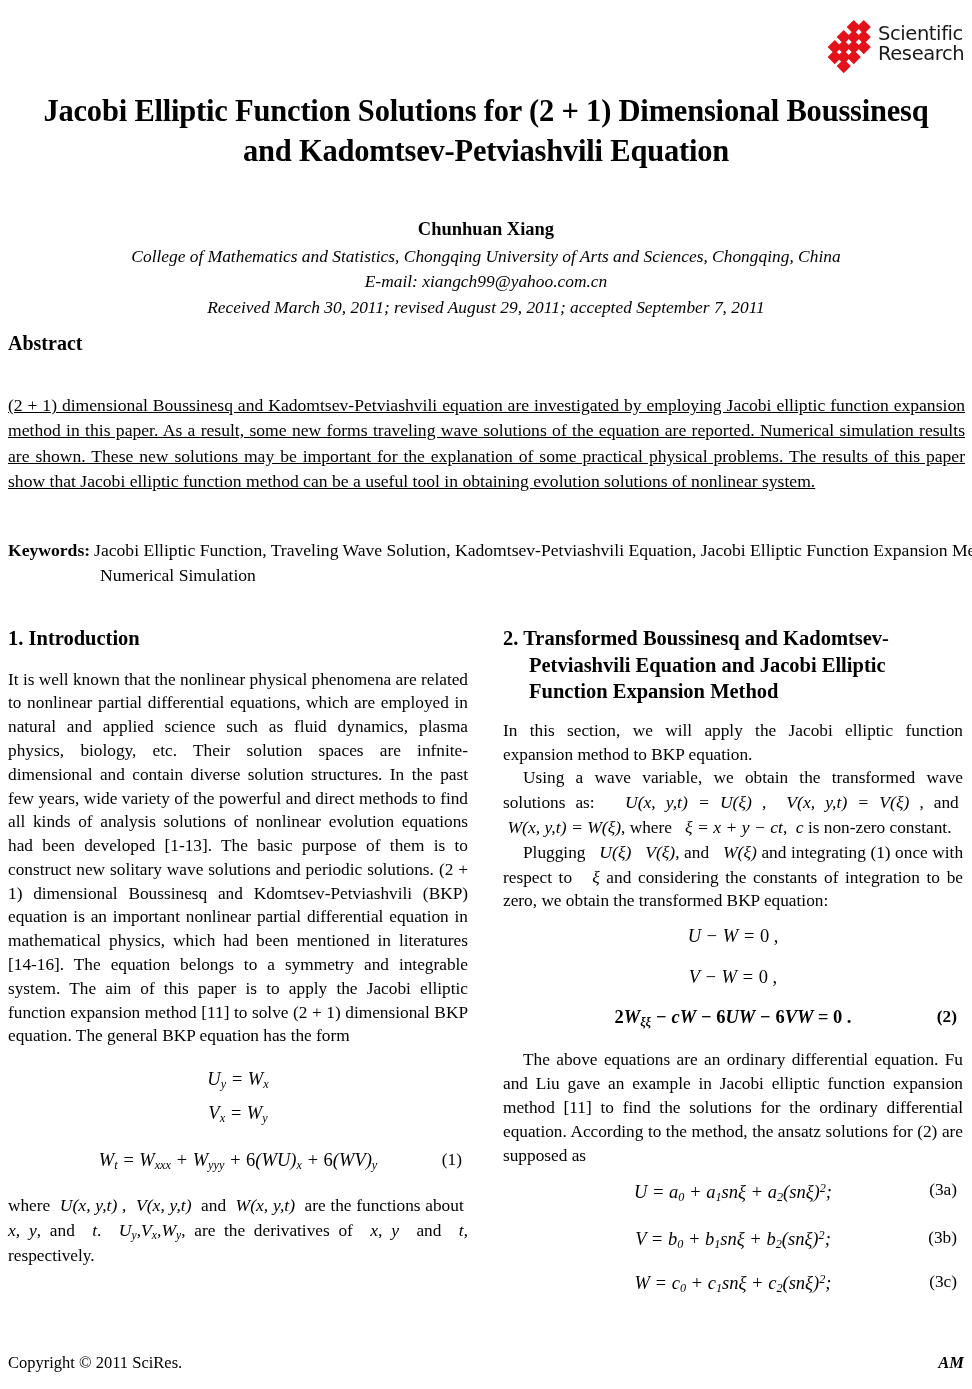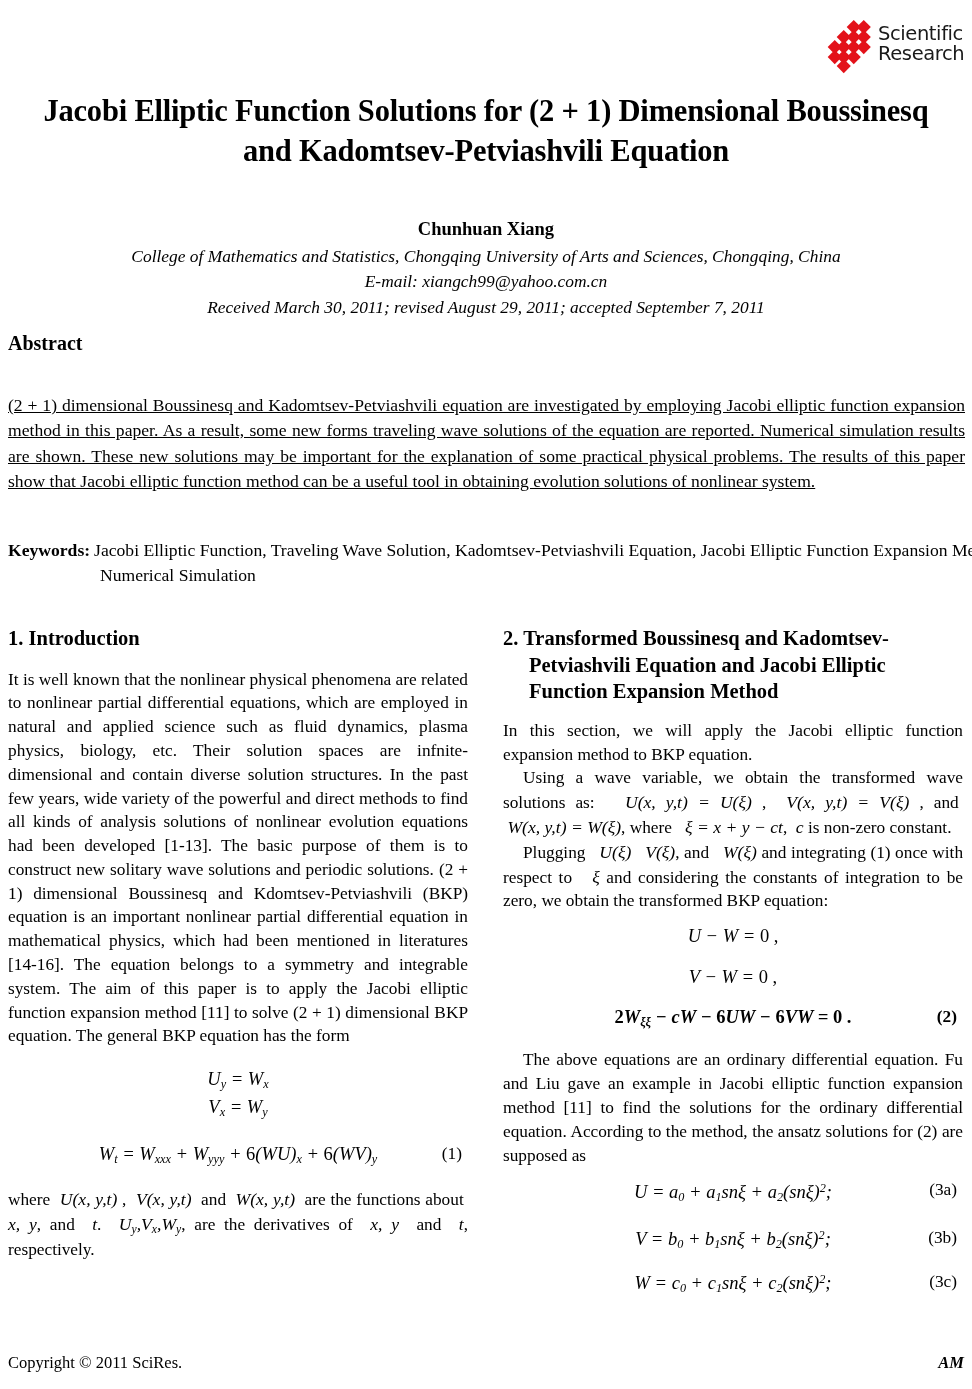--- a/index.html
+++ b/index.html
@@ -271,21 +271,21 @@
     <span class="kw-label">Keywords:</span><span>Jacobi Elliptic Function, Traveling Wave Solution, Kadomtsev-Petviashvili Equation, Jacobi Elliptic Function Expansion Method, Numerical Simulation</span>
   </div>
 
   <div class="col col-left">
 
     <h2 class="sect">1.   Introduction</h2>
 
     <p class="body">It is well known that the nonlinear physical phenomena are related to nonlinear partial differential equations, which are employed in natural and applied science such as fluid dynamics, plasma physics, biology, etc. Their solution spaces are infnite-dimensional and contain diverse solution structures. In the past few years, wide variety of the powerful and direct methods to find all kinds of analysis solutions of nonlinear evolution equations had been developed [1-13]. The basic purpose of them is to construct new solitary wave solutions and periodic solutions. (2 + 1) dimensional Boussinesq and Kdomtsev-Petviashvili (BKP) equation is an important nonlinear partial differential equation in mathematical physics, which had been mentioned in literatures [14-16]. The equation belongs to a symmetry and integrable system. The aim of this paper is to apply the Jacobi elliptic function expansion method [11] to solve (2 + 1) dimensional BKP equation. The general BKP equation has the form</p>
 
     <div class="eq-block" style="margin-top:22px;">
-      <div class="eq-row" style="margin-bottom:8px;text-align:center;">
+      <div class="eq-row" style="margin-bottom:14px;text-align:center;">
         <span class="math">U<sub>y</sub> = W<sub>x</sub></span>
       </div>
       <div class="eq-row" style="margin-bottom:26px;">
         <span class="math">V<sub>x</sub> = W<sub>y</sub></span>
       </div>
       <div class="eq-row" style="margin-bottom:4px;">
         <span class="math">W<sub>t</sub> = W<sub>xxx</sub> + W<sub>yyy</sub> + <span class="up">6</span>(WU)<sub>x</sub> + <span class="up">6</span>(WV)<sub>y</sub></span>
         <span class="eq-num">(1)</span>
       </div>
     </div>

